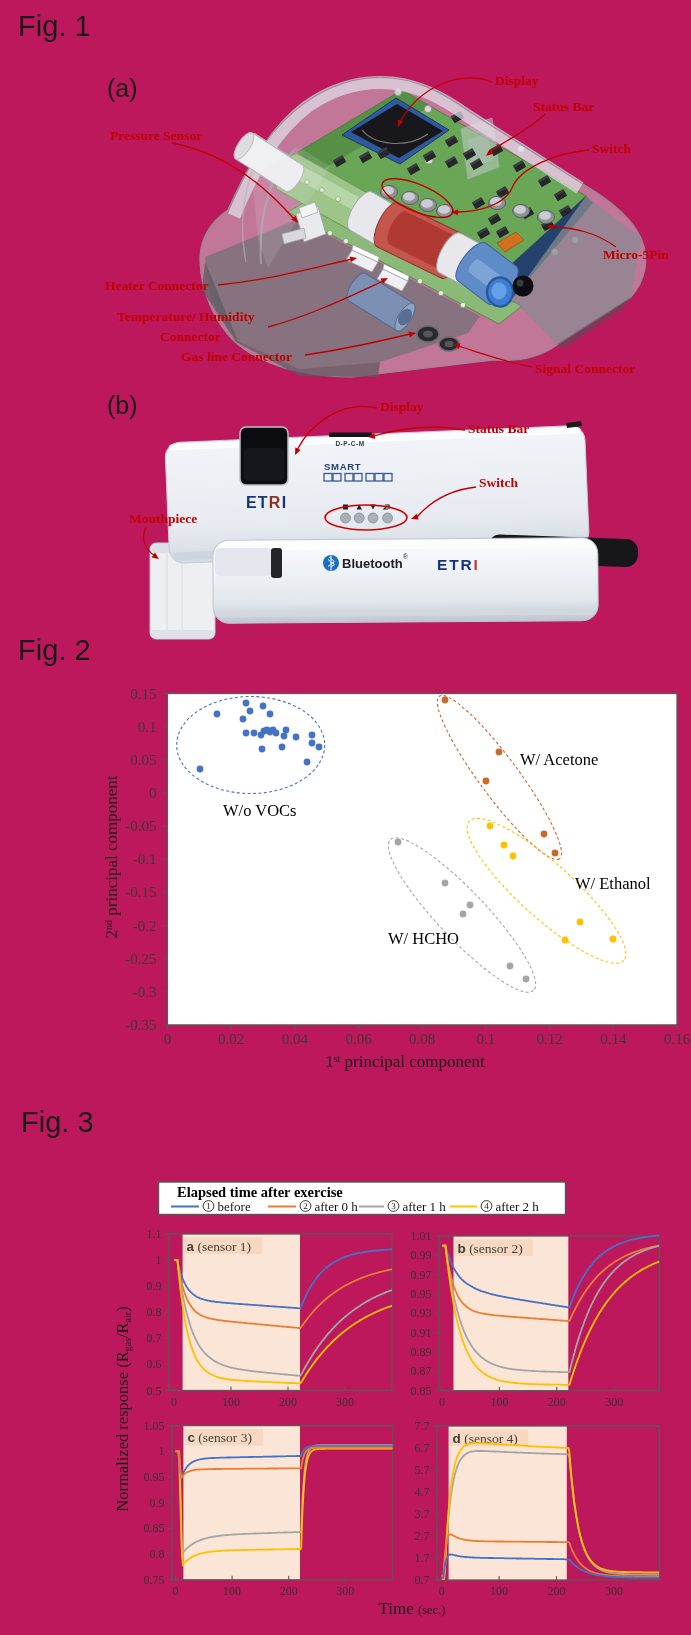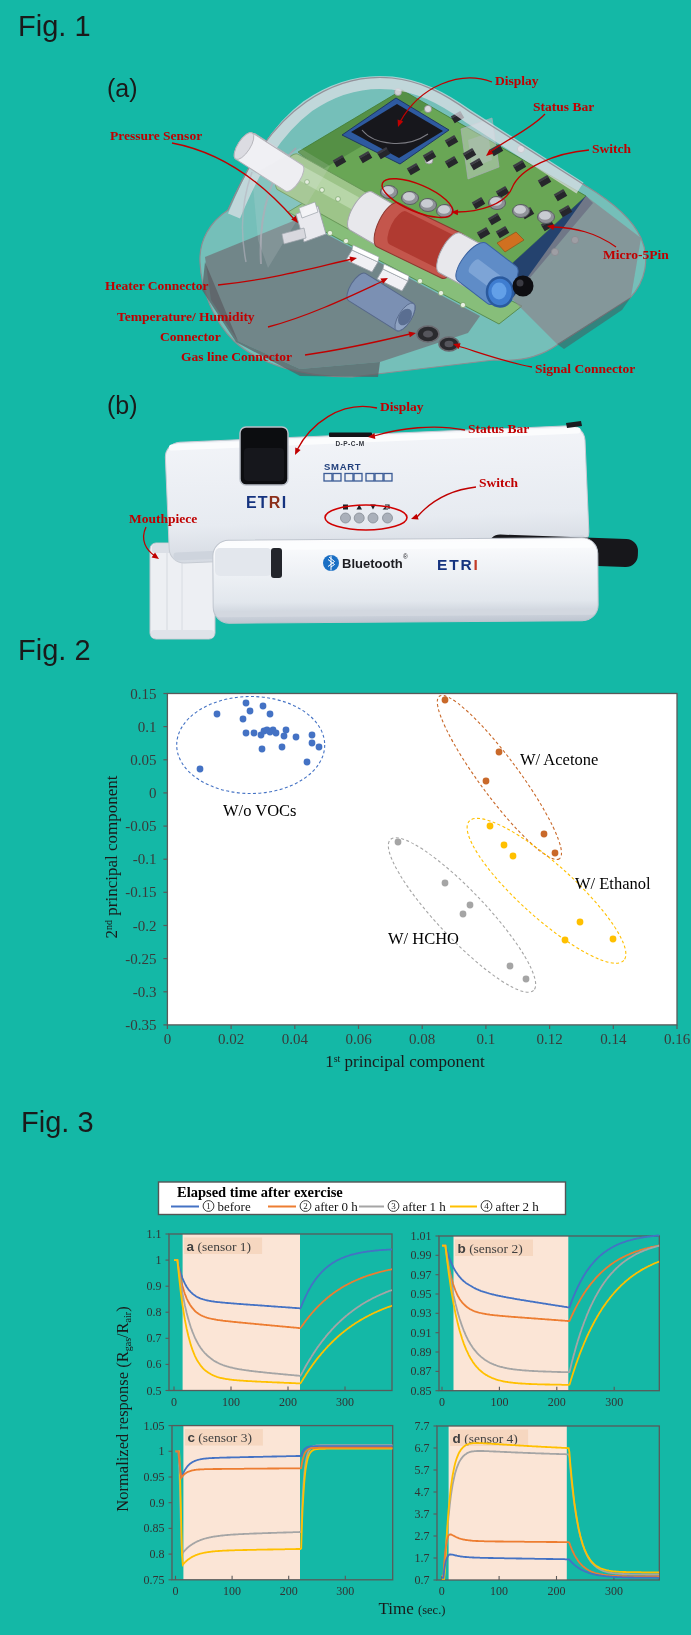--- a/index.html
+++ b/index.html
@@ -1,14 +1,14 @@
 <!DOCTYPE html>
 <html><head><meta charset="utf-8"><style>
 html,body{margin:0;padding:0;background:#fff;}
-#page{position:relative;width:691px;height:1635px;background:#14b8a6;overflow:hidden;}
+#page{position:relative;width:691px;height:1635px;background:#be185d;overflow:hidden;}
 svg{position:absolute;left:0;top:0;}
 </style></head><body>
 <div id="page">
 <svg width="691" height="1635" viewBox="0 0 691 1635">
 <text x="18.0" y="36.0" font-family="Liberation Sans, serif" font-size="29" fill="#1a1a1a" font-weight="normal" text-anchor="start">Fig. 1</text>
 <text x="18.0" y="660.0" font-family="Liberation Sans, serif" font-size="29" fill="#1a1a1a" font-weight="normal" text-anchor="start">Fig. 2</text>
 <text x="21.0" y="1132.0" font-family="Liberation Sans, serif" font-size="29" fill="#1a1a1a" font-weight="normal" text-anchor="start">Fig. 3</text>
 <text x="107.0" y="97.0" font-family="Liberation Sans, serif" font-size="25" fill="#1a1a1a" font-weight="normal" text-anchor="start">(a)</text>
 <text x="107.0" y="414.0" font-family="Liberation Sans, serif" font-size="25" fill="#1a1a1a" font-weight="normal" text-anchor="start">(b)</text>
 <g>

